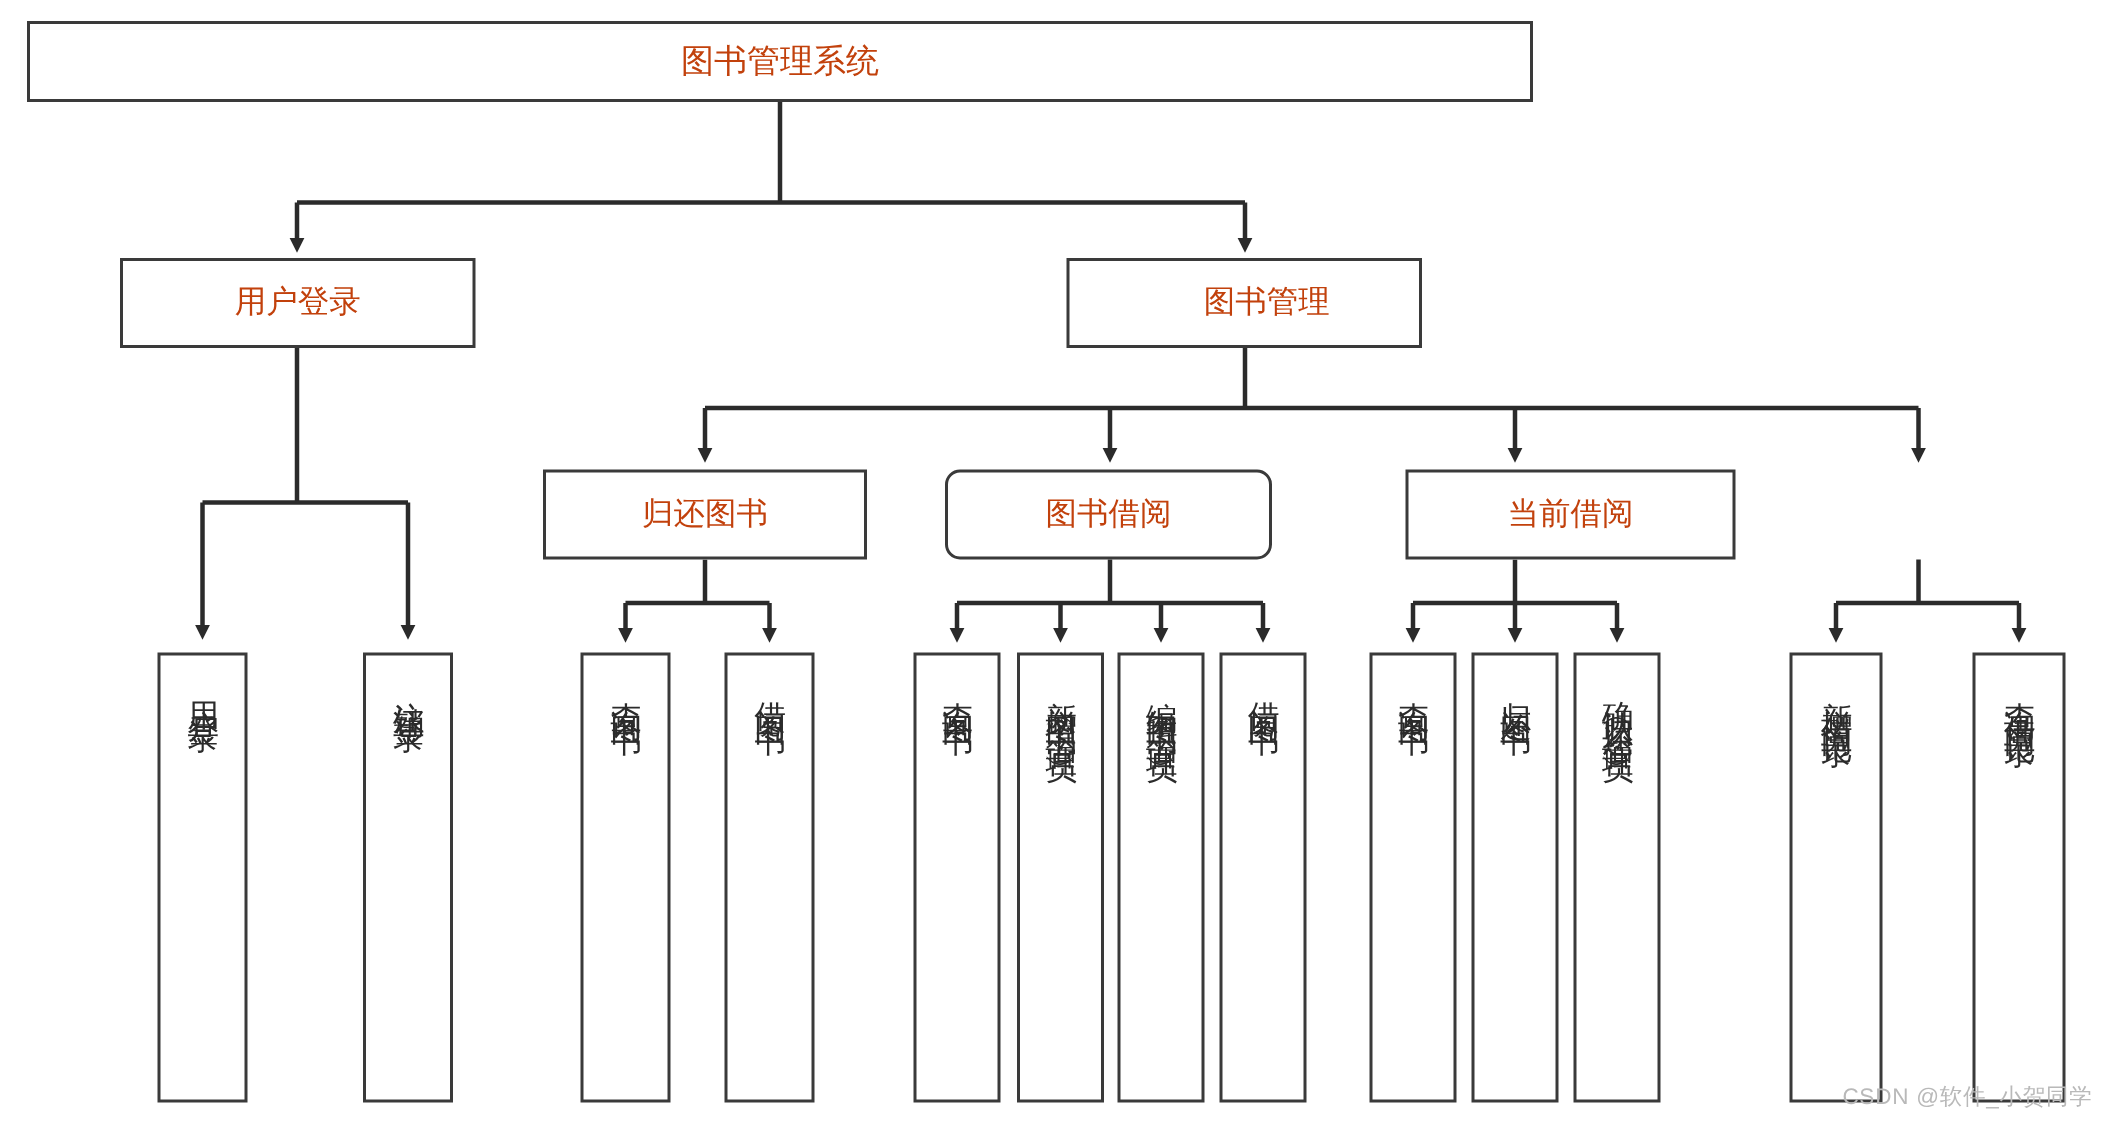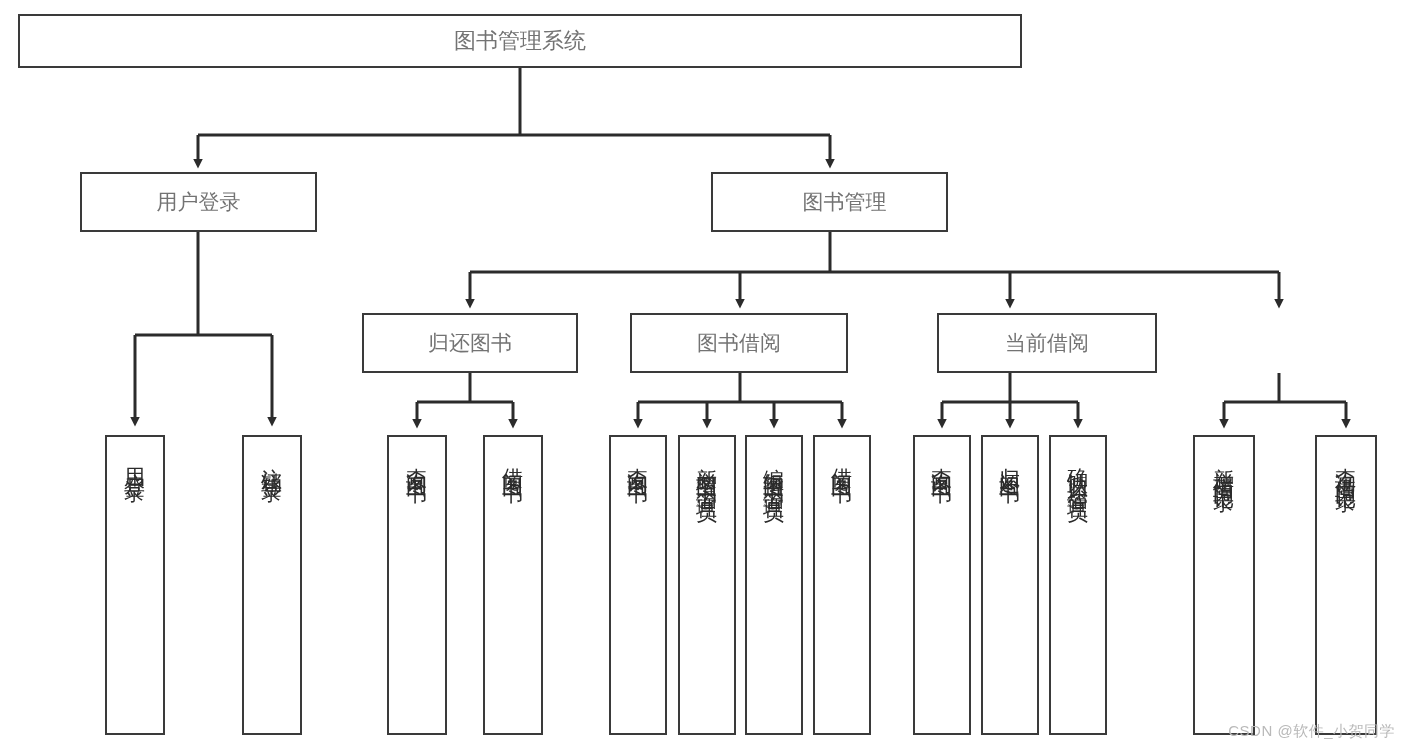--- a/index.html
+++ b/index.html
@@ -3,21 +3,21 @@
 <meta charset="utf-8">
 <style>
   html,body{margin:0;padding:0;background:#ffffff;}
   body{width:1405px;height:747px;overflow:hidden;
        font-family:"Liberation Sans","DejaVu Sans",sans-serif;}
   #diagram{position:relative;width:1405px;height:747px;background:#fff;}
   svg.wires{position:absolute;left:0;top:0;width:1405px;height:747px;}
   .node{position:absolute;box-sizing:border-box;background:#ffffff;
         border:2.5px solid #3a3a3a;display:flex;align-items:center;
         justify-content:center;color:#222;}
-  .node .lbl{font-size:21px;line-height:1.1;white-space:nowrap;color:#737373;}
+  .node .lbl{font-size:21px;line-height:1.1;white-space:nowrap;color:#c2410c;font-family:Liberation Serif, serif;}
   .node.root .lbl{font-size:22px;}
   .leaf{position:absolute;box-sizing:border-box;background:#ffffff;
         border:2.5px solid #3a3a3a;display:flex;align-items:flex-start;
         justify-content:center;padding-top:14px;}
   .leaf .vlbl{writing-mode:vertical-rl;text-orientation:upright;
               font-size:21px;letter-spacing:5px;line-height:1;
               color:#2b2b2b;white-space:nowrap;}
   #watermark{position:absolute;right:10px;bottom:6px;font-size:15px;
              color:#b9b9b9;letter-spacing:.5px;}
 </style>
@@ -83,21 +83,21 @@
   <div class="node" style="left:80px;top:172px;width:237px;height:60px;">
     <span class="lbl">用户登录</span>
   </div>
   <div class="node" style="left:711px;top:172px;width:237px;height:60px;padding-left:30px;">
     <span class="lbl">图书管理</span>
   </div>
 
   <div class="node" style="left:362px;top:313px;width:216px;height:60px;">
     <span class="lbl">归还图书</span>
   </div>
-  <div class="node" style="left:630px;top:313px;width:218px;height:60px;">
+  <div class="node" style="left:630px;top:313px;width:218px;height:60px;border-radius:10px;">
     <span class="lbl">图书借阅</span>
   </div>
   <div class="node" style="left:937px;top:313px;width:220px;height:60px;">
     <span class="lbl">当前借阅</span>
   </div>
 
   <div class="leaf" style="left:105px;top:435px;width:60px;height:300px;">
     <span class="vlbl">用户登录</span>
   </div>
   <div class="leaf" style="left:242px;top:435px;width:60px;height:300px;">

